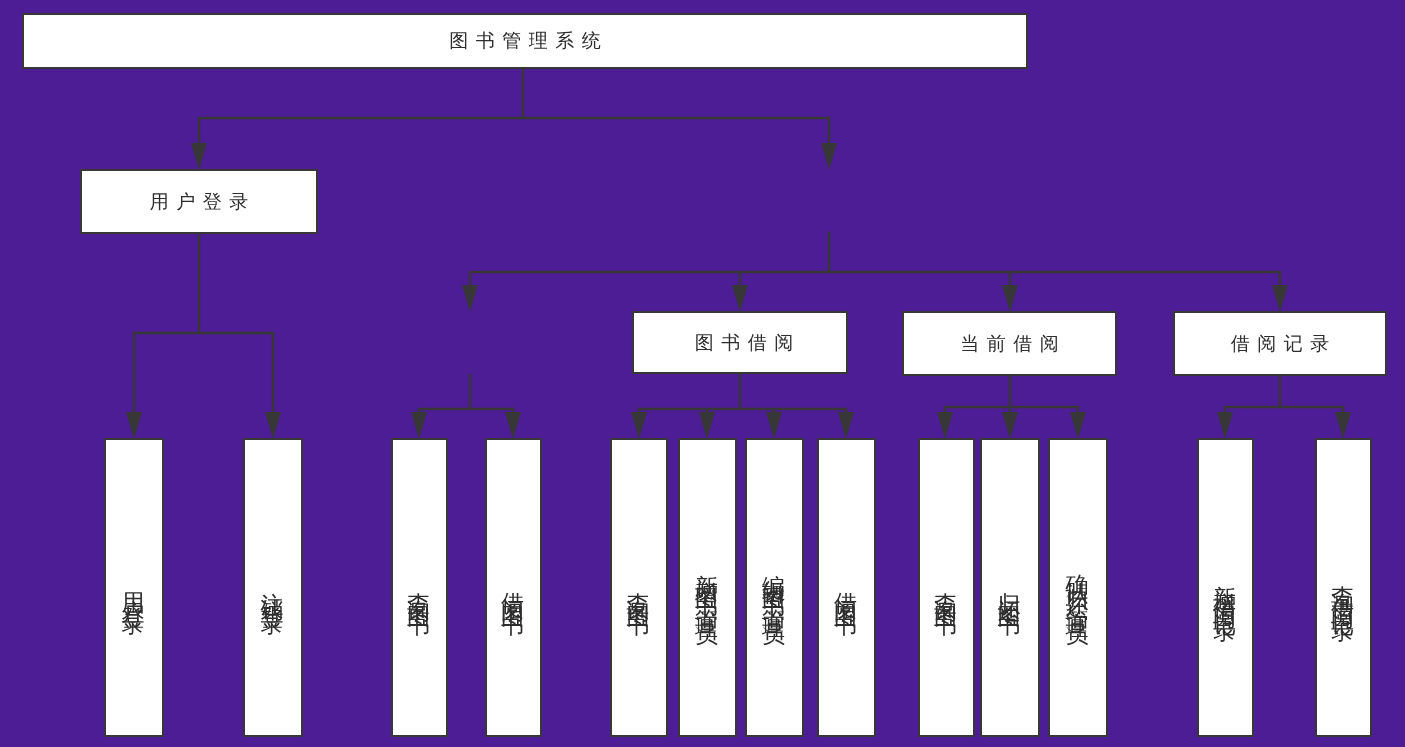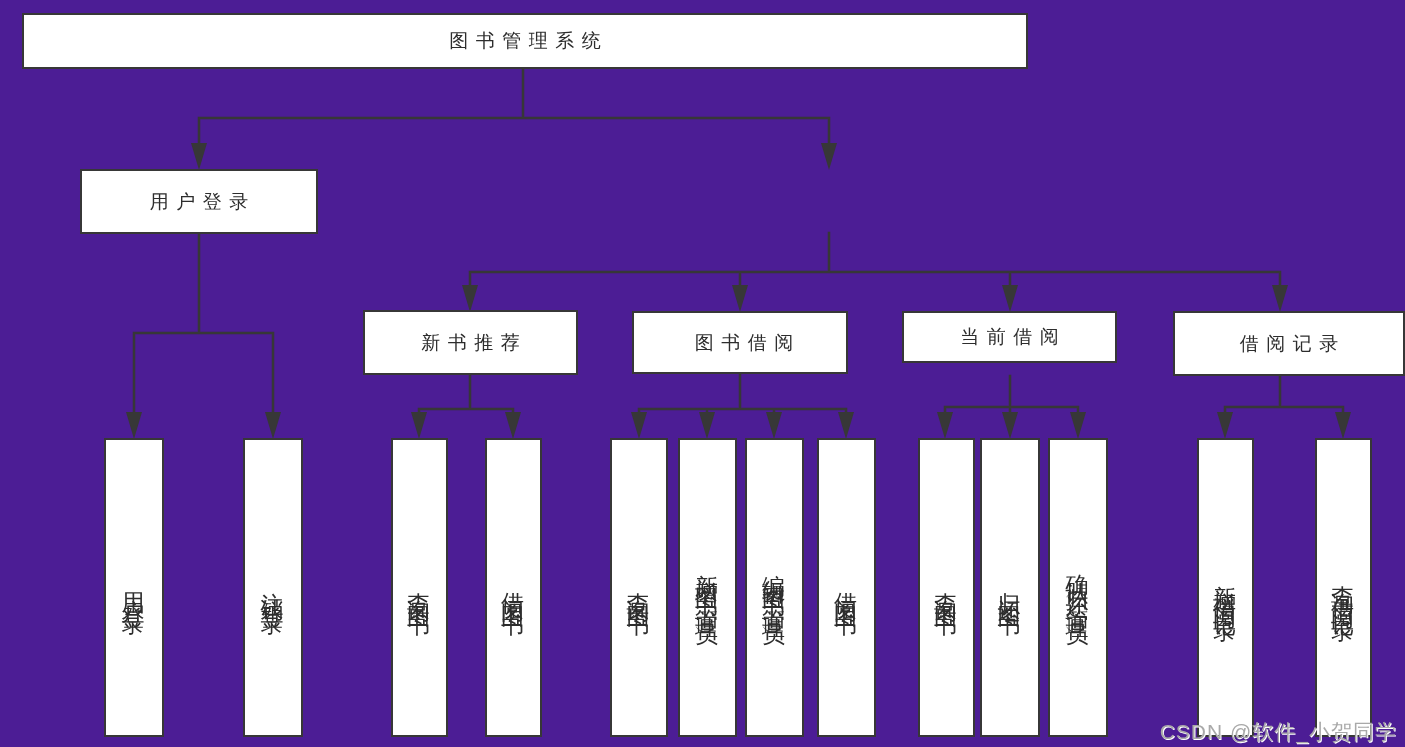--- a/index.html
+++ b/index.html
@@ -107,30 +107,27 @@
   </svg>
 
   <div class="box" style="left:22px; top:13px; width:1006px; height:56px;">
     <span class="h-label">图书管理系统</span>
   </div>
 
   <div class="box" style="left:80px; top:169px; width:238px; height:65px;">
     <span class="h-label">用户登录</span>
   </div>
 
-  <div class="box" style="left:363px; top:310px; width:215px; height:65px;">
-    <span class="h-label">新书推荐</span>
-  </div>
   <div class="box" style="left:632px; top:311px; width:216px; height:63px;padding-left:8px;">
     <span class="h-label">图书借阅</span>
   </div>
-  <div class="box" style="left:902px; top:311px; width:215px; height:52px;">
+  <div class="box" style="left:902px; top:311px; width:215px; height:65px;">
     <span class="h-label">当前借阅</span>
   </div>
-  <div class="box" style="left:1173px; top:311px; width:232px; height:65px;">
+  <div class="box" style="left:1173px; top:311px; width:214px; height:65px;">
     <span class="h-label">借阅记录</span>
   </div>
 
   <div class="box" style="left:104px; top:438px; width:60px; height:299px;">
     <span class="v-label">用户登录</span>
   </div>
   <div class="box" style="left:243px; top:438px; width:60px; height:299px;">
     <span class="v-label">注销登录</span>
   </div>
 
@@ -164,15 +161,14 @@
     <span class="v-label">确认归还（管理员）</span>
   </div>
 
   <div class="box" style="left:1197px; top:438px; width:57px; height:299px;">
     <span class="v-label">新增借阅记录</span>
   </div>
   <div class="box" style="left:1315px; top:438px; width:57px; height:299px;">
     <span class="v-label">查询借阅记录</span>
   </div>
 
-  <div id="watermark">CSDN @软件_小贺同学</div>
 
 </div>
 
 </body></html>

